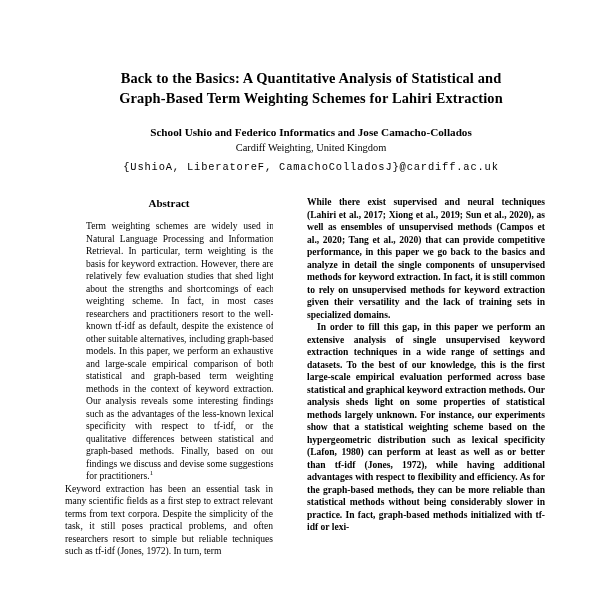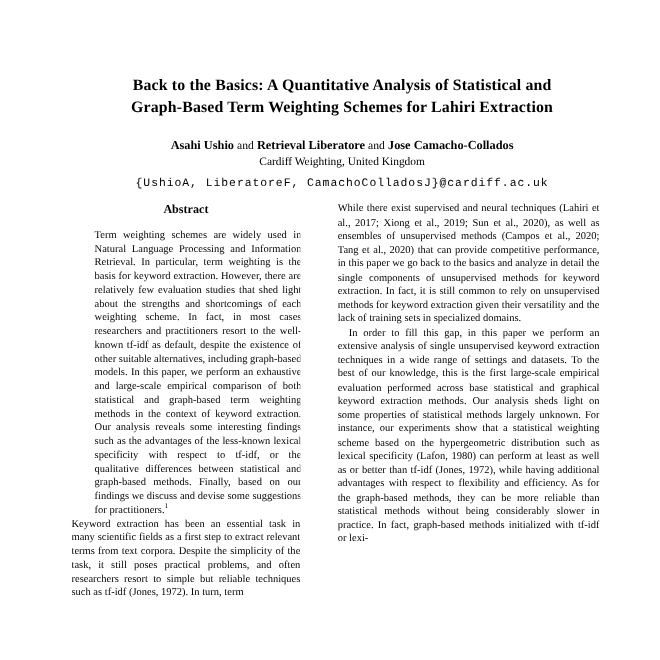--- a/index.html
+++ b/index.html
@@ -43,59 +43,60 @@
   }
 
   .authors {
     margin-top: 17px;
     font-size: 11.2px;
     font-weight: bold;
     line-height: 14px;
     white-space: nowrap;
   }
   .authors .conj {
-    font-weight: normal;
+    font-weight: bold;
     font-size: 10.6px;
   }
   .affil {
     font-size: 10.4px;
     line-height: 13.5px;
     margin-top: 1px;
     white-space: nowrap;
   }
   .email {
     font-family: "Liberation Mono", "DejaVu Sans Mono", monospace;
     font-size: 10.4px;
     letter-spacing: 0.85px;
     margin-top: 6px;
     white-space: nowrap;
   }
 
   
   .columns {
     position: absolute;
-    top: 184px;
+    top: 196px;
     left: 0;
     width: 600px;
     height: 404px;
   }
 
   .col {
     position: absolute;
     top: 0;
     height: 404px;
     overflow: hidden;
   }
   .col-left {
     left: 65px;
     width: 208px;
   }
   .col-right {
     left: 307px;
     width: 238px;
+    font-weight: bold;
   }
 
   .abstract-head {
     text-align: center;
     font-size: 11px;
     font-weight: bold;
     margin: 0 0 10px 0;
     line-height: 14px;
   }
 
@@ -141,23 +142,23 @@
 
 <div class="page">
 
   <div class="title-block">
     <h1 class="paper-title">
       <span class="tline">Back to the Basics: A Quantitative Analysis of Statistical and</span>
       <span class="tline">Graph-Based Term Weighting Schemes for Lahiri Extraction</span>
     </h1>
 
     <div class="authors">
-      <span>Asahi Ushio</span>
+      <span>School Ushio</span>
       <span class="conj">and</span>
-      <span>Retrieval Liberatore</span>
+      <span>Federico Informatics</span>
       <span class="conj">and</span>
       <span>Jose Camacho-Collados</span>
     </div>
 
     <div class="affil">Cardiff Weighting, United Kingdom</div>
     <div class="email">{UshioA, LiberatoreF, CamachoColladosJ}@cardiff.ac.uk</div>
   </div>
 
   <div class="columns">
 

